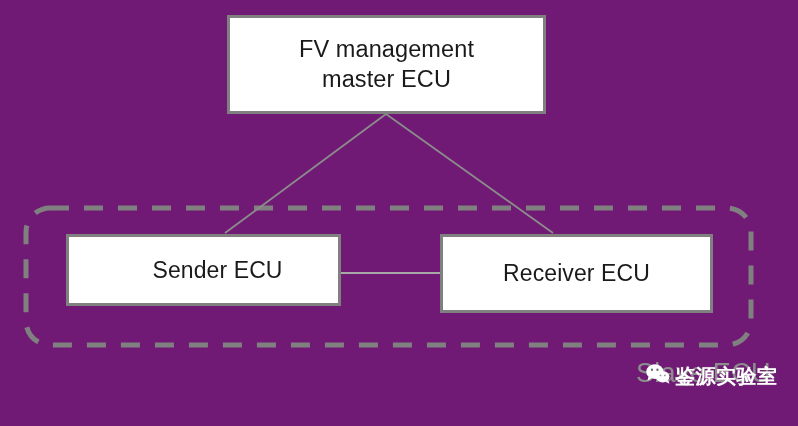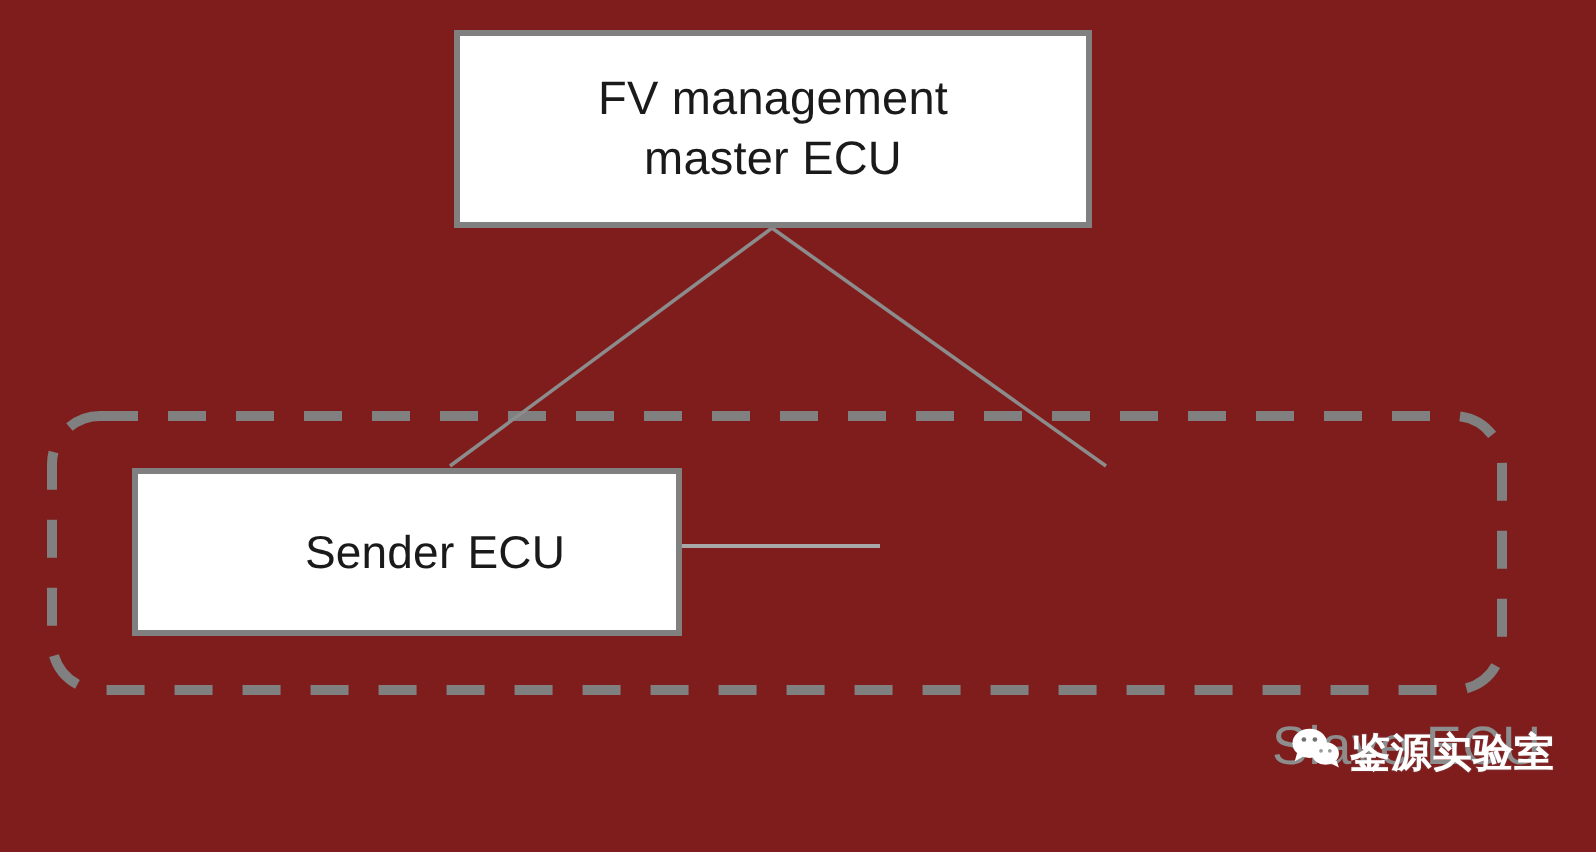--- a/index.html
+++ b/index.html
@@ -10,21 +10,21 @@
   }
   body {
     font-family: "Liberation Sans", sans-serif;
     -webkit-font-smoothing: antialiased;
   }
 
   #diagram-root {
     position: relative;
     width: 798px;
     height: 426px;
-    background: #7f1d1d;
+    background: #701a75;
     overflow: hidden;
   }
 
   
   #connector-layer {
     position: absolute;
     left: 0;
     top: 0;
     width: 798px;
     height: 426px;
@@ -57,21 +57,21 @@
     width: 319px;
     height: 99px;
   }
   #node-master .node-label { font-size: 23.5px; }
 
   
   #node-sender {
     left: 66px;
     top: 234px;
     width: 275px;
-    height: 84px;
+    height: 72px;
     padding-left: 28px;
   }
 
   
   #node-receiver {
     left: 440px;
     top: 234px;
     width: 273px;
     height: 79px;
   }
@@ -131,20 +131,23 @@
 
   <div class="node-box" id="node-master">
     <span class="node-label">FV management
 master ECU</span>
   </div>
 
   <div class="node-box" id="node-sender">
     <span class="node-label">Sender ECU</span>
   </div>
 
+  <div class="node-box" id="node-receiver">
+    <span class="node-label">Receiver ECU</span>
+  </div>
 
   <div id="slave-ecu-caption">Slave ECU</div>
 
   <div id="watermark">
     <svg class="wm-logo" viewBox="0 0 32 28" xmlns="http://www.w3.org/2000/svg">
       <ellipse cx="12" cy="11" rx="11" ry="9.3" fill="#ffffff"></ellipse>
       <path d="M4 17 L2.5 22.5 L8 19.4 Z" fill="#ffffff"></path>
       <circle cx="8.3" cy="8.6" r="1.5" fill="#6f6f6f"></circle>
       <circle cx="15.3" cy="8.6" r="1.5" fill="#6f6f6f"></circle>
       <ellipse cx="22" cy="17.5" rx="8.6" ry="7.2" fill="#ffffff"></ellipse>

